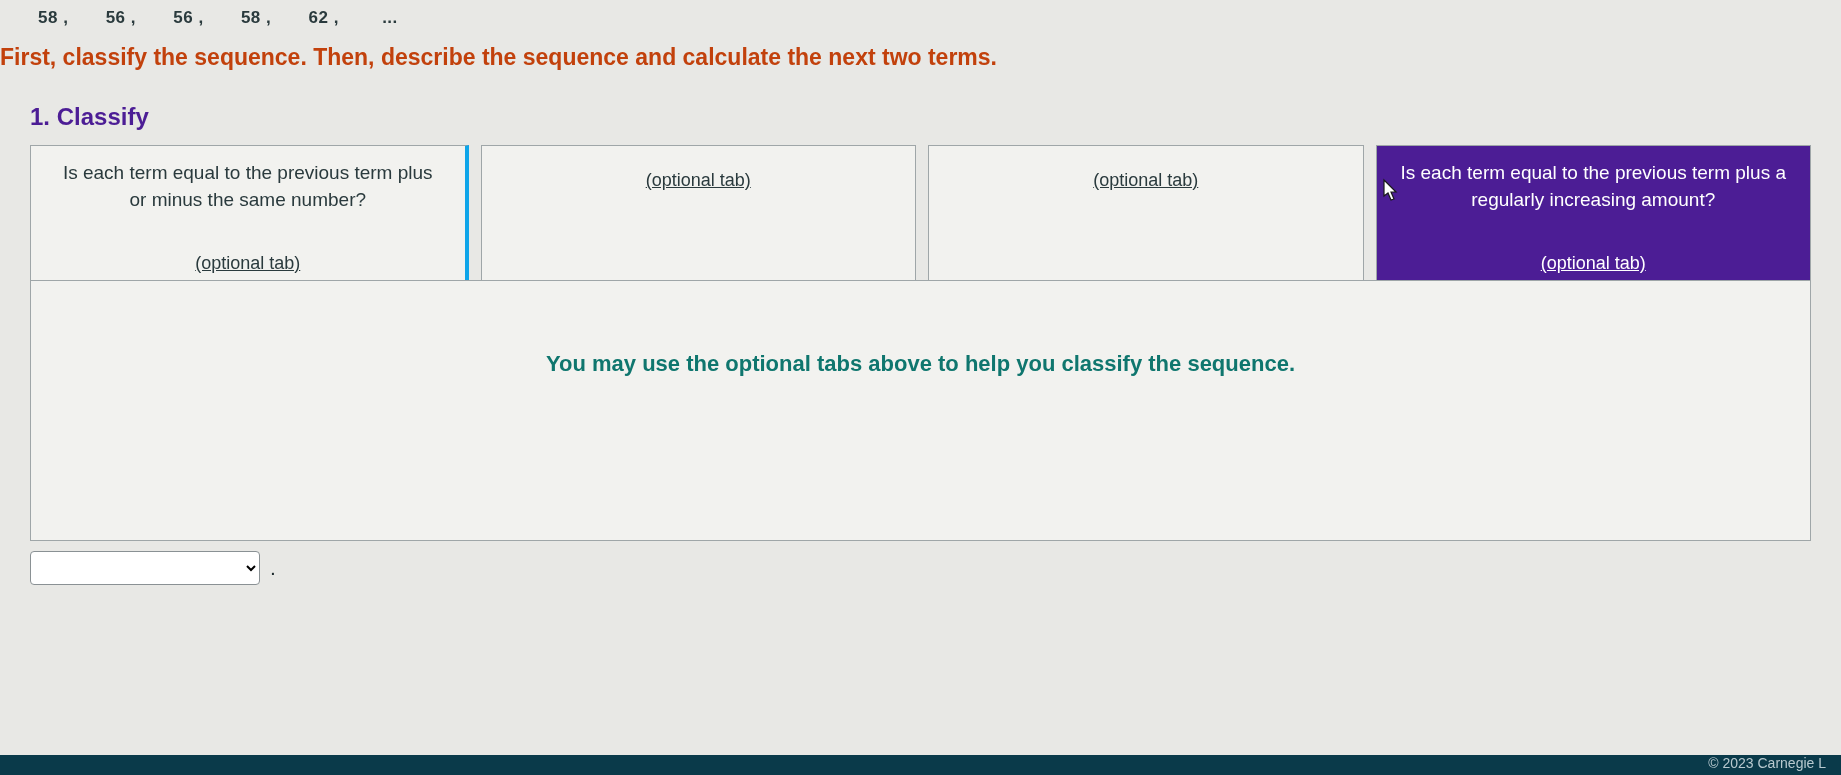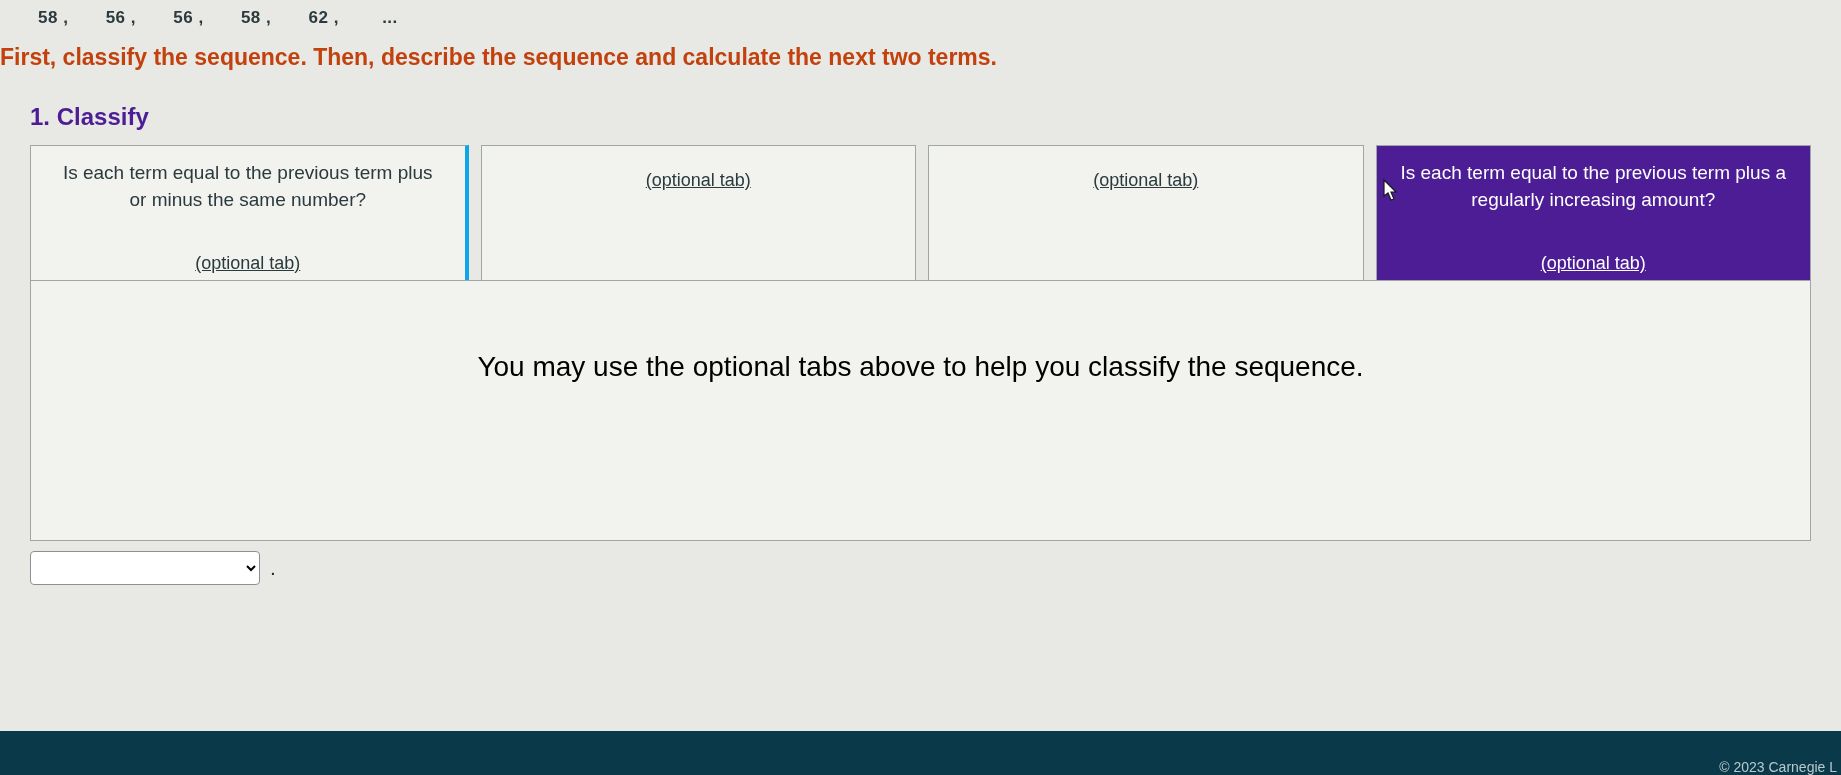--- a/index.html
+++ b/index.html
@@ -91,23 +91,23 @@
       border: 1px solid #9fa6a8;
       border-top: none;
       background: #f2f2ef;
       height: 260px;
       display: flex;
       align-items: flex-start;
       justify-content: center;
       padding-top: 70px;
     }
     .hint-text {
-      font-size: 28px;
-      font-weight: 400;
-      color: #000000;
+      font-size: 22px;
+      font-weight: 700;
+      color: #0f766e;
     }
     .answer-row {
       margin: 10px 30px 0 30px;
       display: flex;
       align-items: center;
       gap: 10px;
       font-size: 21px;
       color: #1c2a2c;
     }
     .answer-select {
@@ -117,26 +117,26 @@
       height: 34px;
       width: 230px;
       font-size: 16px;
       padding: 0 8px;
     }
     .footer-bar {
       position: absolute;
       bottom: 0;
       left: 0;
       right: 0;
-      height: 44px;
+      height: 20px;
       background: #0a3a4a;
       display: flex;
       justify-content: flex-end;
-      align-items: flex-end;
-      padding-right: 4px;
+      align-items: flex-start;
+      padding-right: 15px;
     }
     .copyright {
       color: #b8c9cf;
       font-size: 14px;
     }
     .cursor-icon {
       position: absolute;
       top: 178px;
       left: 1378px;
       pointer-events: none;

